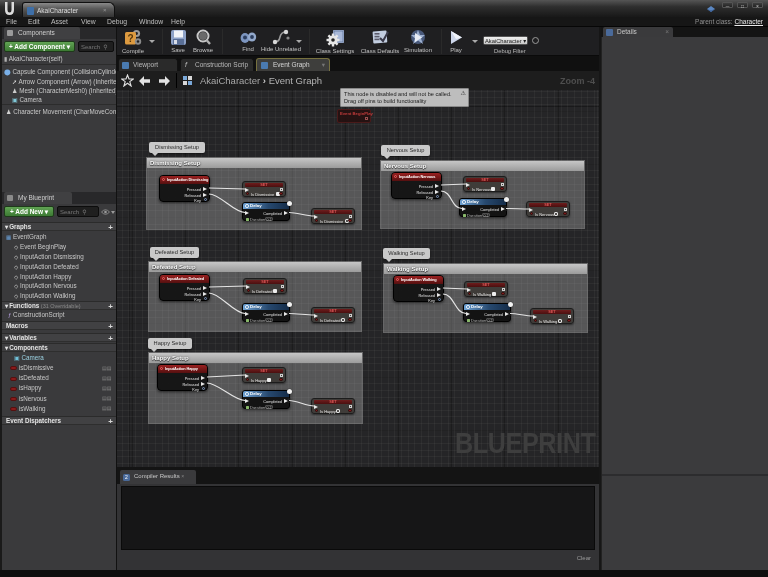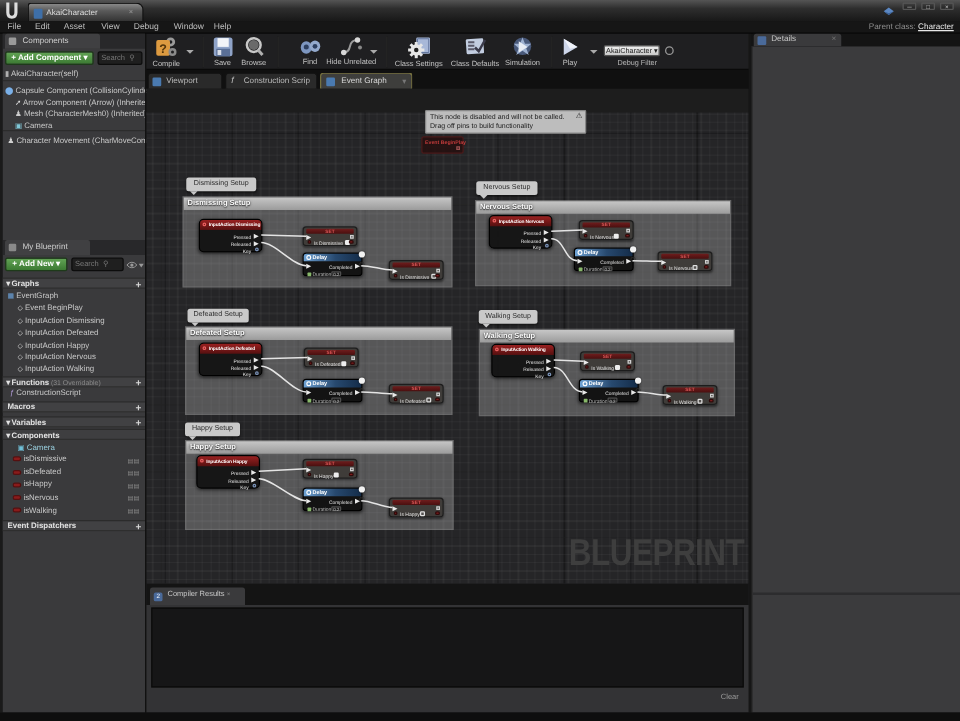--- a/index.html
+++ b/index.html
@@ -218,20 +218,40 @@
       <div class="tsep" style="left:192px"></div>
       <div class="tsep" style="left:324px"></div>
     </div>
     <div id="doctabs" class="abs">
       <div class="dtab" style="left:1px;width:60px;padding:2px 0 0 14px"><span class="abs" style="left:3px;top:3px;width:7px;height:7px;background:#4a7ab0;border-radius:1px"></span>Viewport</div>
       <div class="dtab" style="left:63px;width:74px;padding:2px 0 0 14px"><span class="abs" style="left:4px;top:2px;color:#c0c0c0;font-style:italic;font-size:7px">f</span>Construction Scrip</div>
       <div class="dtab active" style="left:139px;width:74px;padding:2px 0 0 16px"><span class="abs" style="left:4px;top:3px;width:7px;height:7px;background:#4a7ab0;border-radius:1px"></span>Event Graph<span class="abs" style="right:4px;top:2px;color:#777">▾</span></div>
     </div>
     <div id="graphwrap" class="abs">
       <div id="grid" class="abs"></div>
+      <div id="bcrumb" class="abs">
+        <svg class="abs" style="left:4px;top:3px" width="13" height="13" viewBox="0 0 13 13">
+          <path d="M6.5 1 L8 5 L12.3 5 L8.8 7.6 L10.1 12 L6.5 9.3 L2.9 12 L4.2 7.6 L0.7 5 L5 5 Z" fill="none" stroke="#e0e0e0" stroke-width="1.1"></path>
+        </svg>
+        <svg class="abs" style="left:21px;top:3.5px" width="13" height="12" viewBox="0 0 13 12">
+          <path d="M12 4.2 L6 4.2 L6 1 L1 6 L6 11 L6 7.8 L12 7.8 Z" fill="#e2e2e2"></path>
+        </svg>
+        <svg class="abs" style="left:41px;top:3.5px" width="13" height="12" viewBox="0 0 13 12">
+          <path d="M1 4.2 L7 4.2 L7 1 L12 6 L7 11 L7 7.8 L1 7.8 Z" fill="#e2e2e2"></path>
+        </svg>
+        <div class="abs" style="left:59px;top:2px;width:1px;height:15px;background:#000"></div>
+        <div class="abs" style="left:66px;top:5px;width:9px;height:9px">
+          <div class="abs" style="left:0;top:0;width:4px;height:4px;background:#7aa8d8"></div>
+          <div class="abs" style="left:5px;top:0;width:4px;height:4px;background:#d8d8d8"></div>
+          <div class="abs" style="left:0;top:5px;width:4px;height:4px;background:#d8d8d8"></div>
+          <div class="abs" style="left:5px;top:5px;width:4px;height:4px;background:#7aa8d8"></div>
+        </div>
+        <div class="abs" style="left:83px;top:4px;font-size:9.5px;color:#a8a8a8">AkaiCharacter <span style="color:#c8c8c8;font-weight:bold">›</span> <span style="color:#b4b4b4">Event Graph</span></div>
+        <div class="abs" style="right:4px;top:5px;font-size:9px;color:#4e4e4e;font-weight:bold">Zoom -4</div>
+      </div>
       <div class="tag" style="left:32px;top:71px;width:56px;height:11px">Dismissing Setup</div>
       <div class="cmt" style="left:29px;top:86px;width:216px;height:73px">
         <div class="cmthead">Dismissing Setup</div>
       </div>
       <div class="nodeA" style="left:42px;top:104px;width:51px;height:27px">
 <div class="nodeAhead"><span class="nAicon"></span>InputAction Dismissing</div>
 <div class="pinlabel" style="right:8px;top:10.5px">Pressed</div>
         <div class="exec" style="right:2px;top:10.5px"></div>
 <div class="pinlabel" style="right:8px;top:16.5px">Released</div>
         <div class="exec" style="right:2px;top:16.5px"></div>

